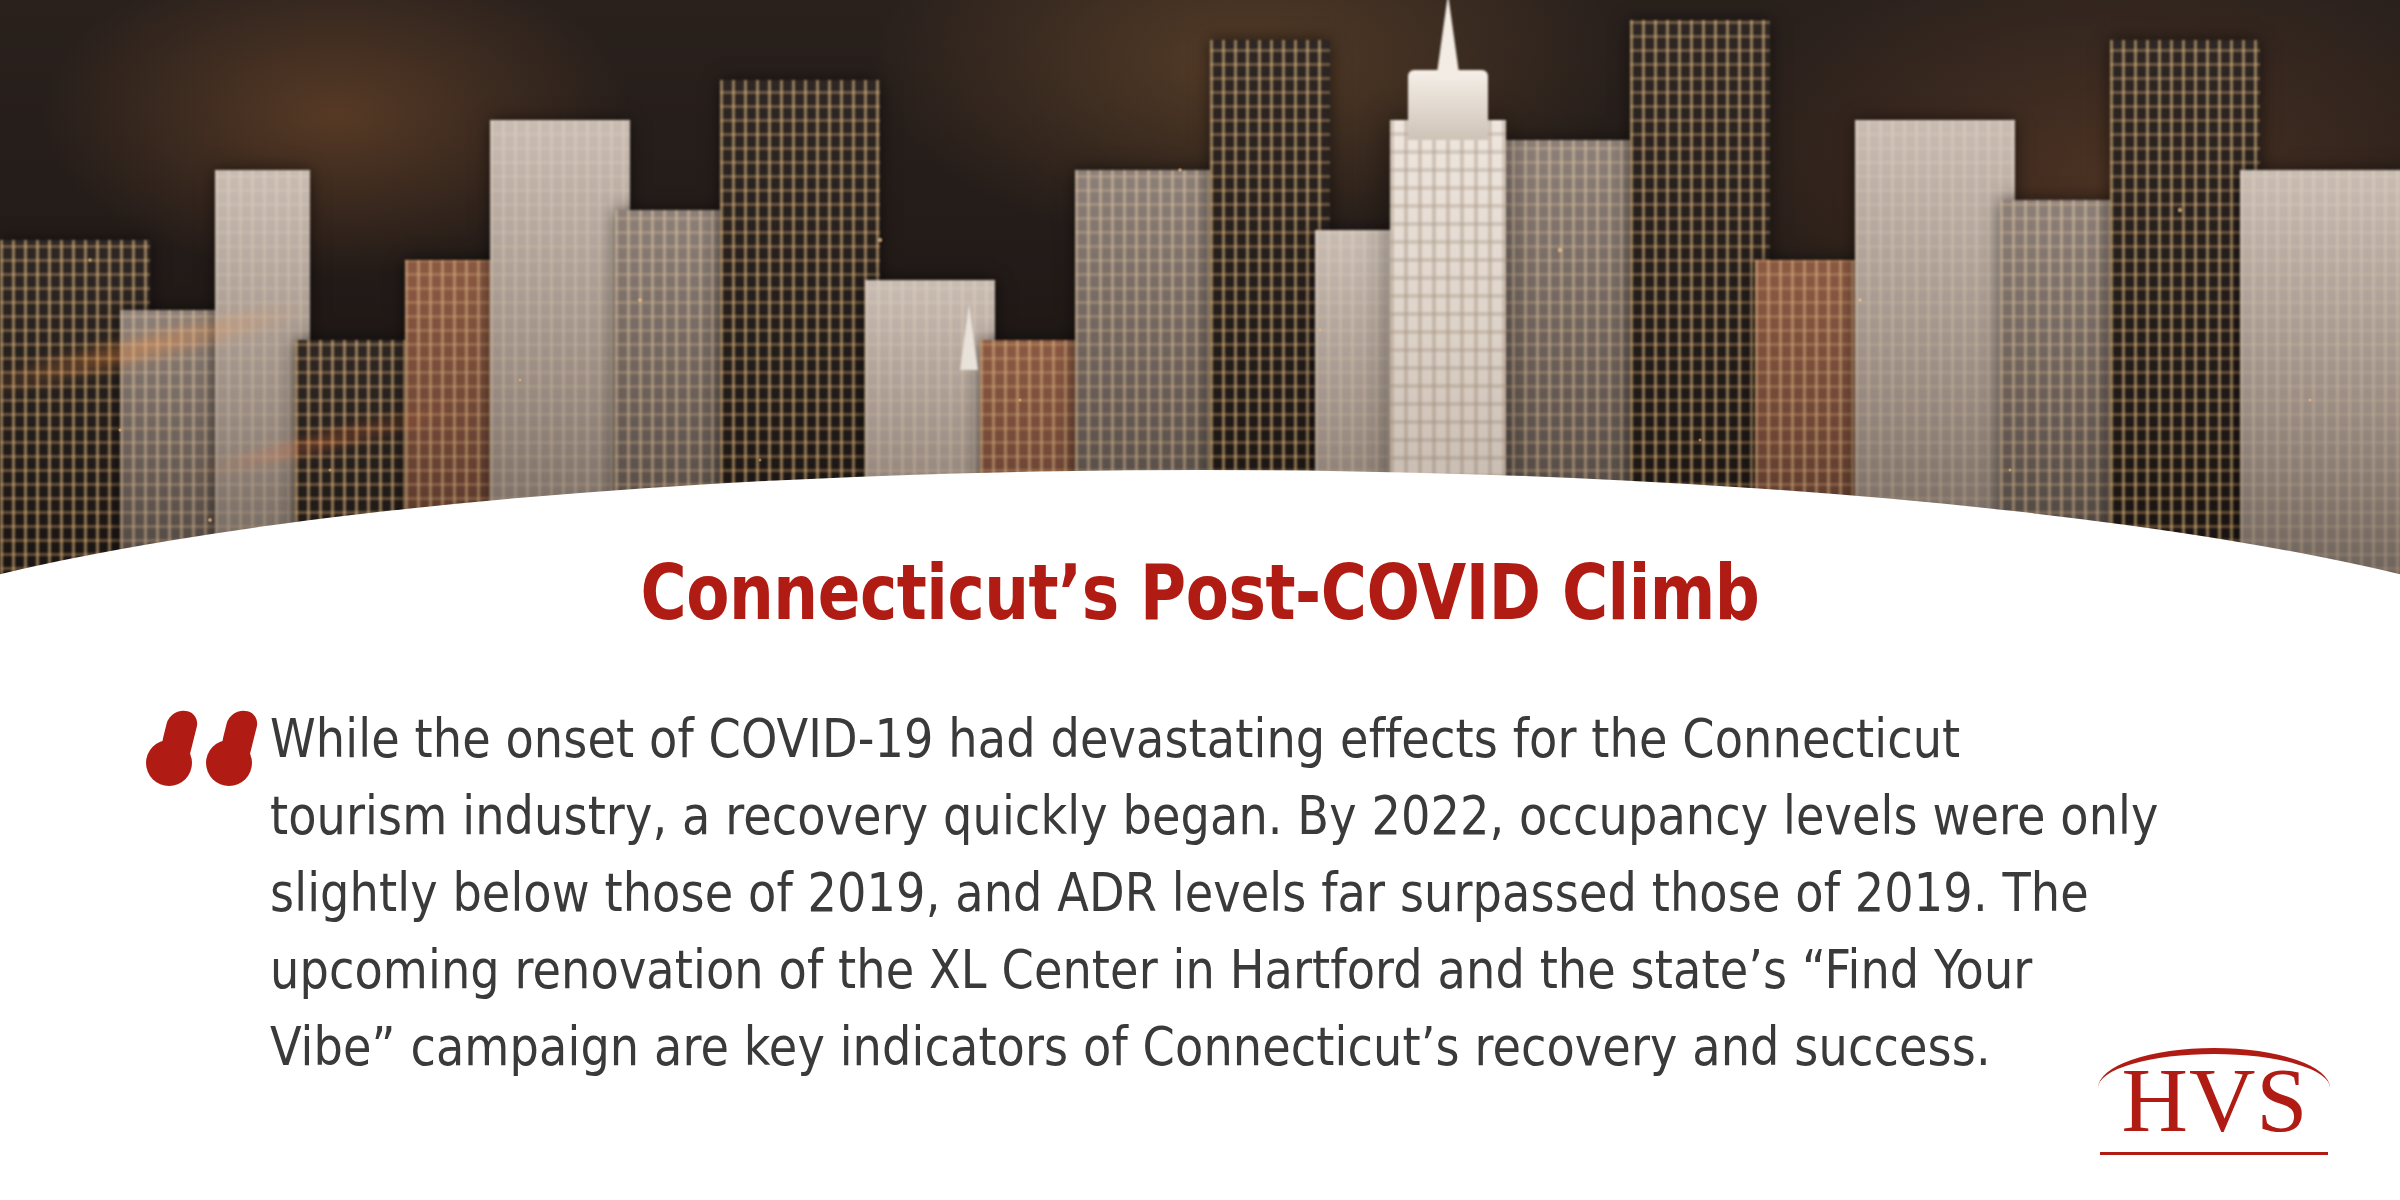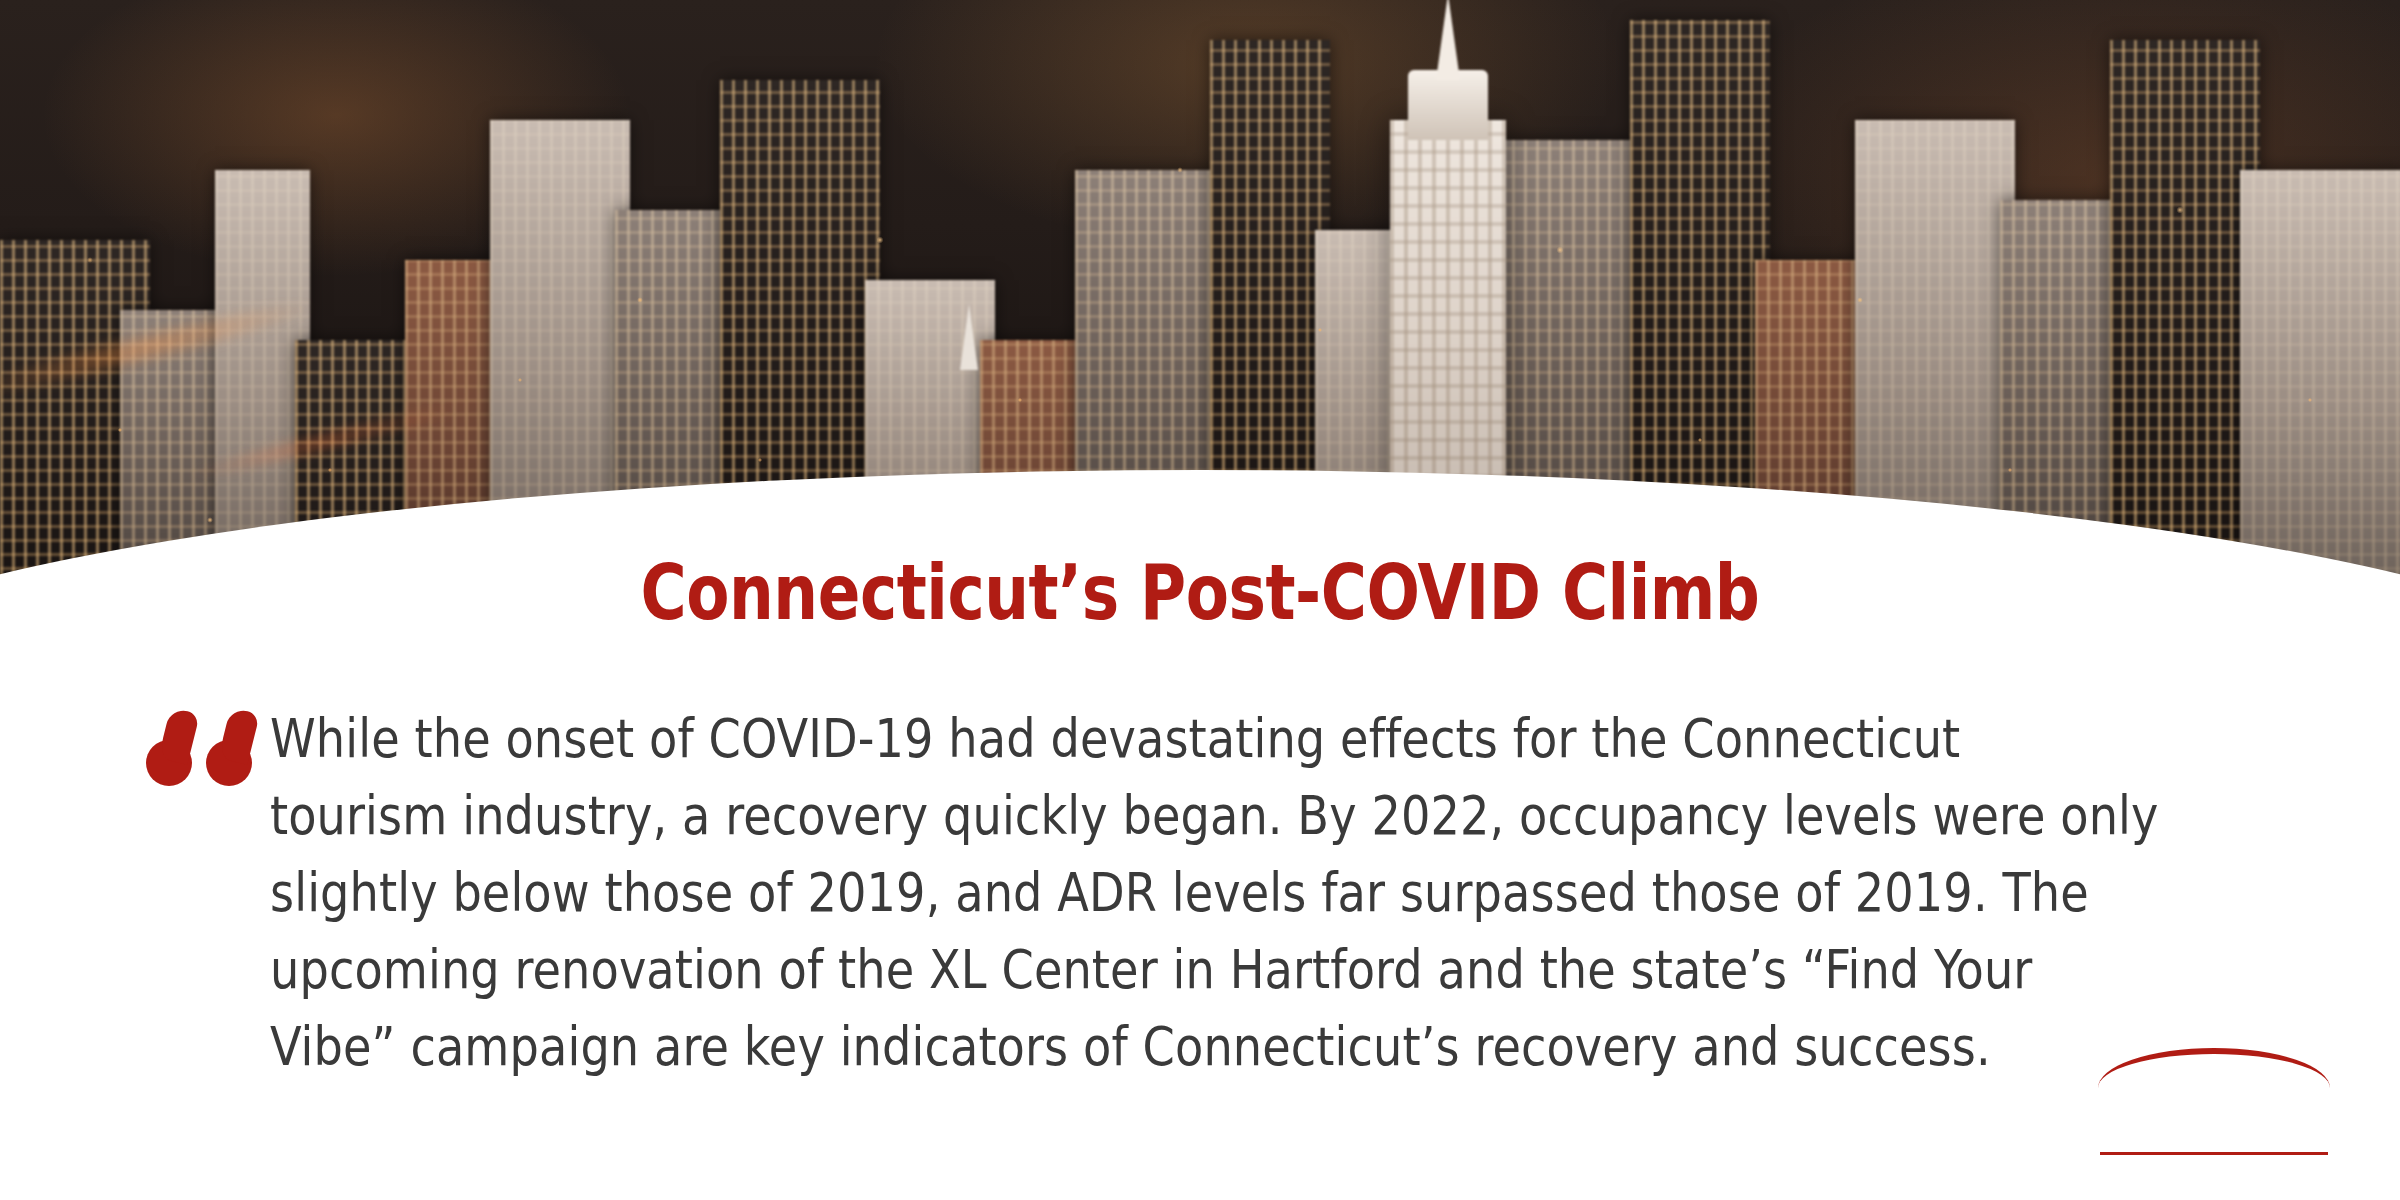--- a/index.html
+++ b/index.html
@@ -348,17 +348,18 @@
         <span class="ln">While the onset of COVID-19 had devastating effects for the Connecticut</span>
         <span class="ln">tourism industry, a recovery quickly began. By 2022, occupancy levels were only</span>
         <span class="ln">slightly below those of 2019, and ADR levels far surpassed those of 2019. The</span>
         <span class="ln">upcoming renovation of the XL Center in Hartford and the state’s “Find Your</span>
         <span class="ln">Vibe” campaign are key indicators of Connecticut’s recovery and success.</span>
       </div>
     </div>
 
     <div class="hvs-logo">
       <span class="hvs-arc"></span>
+      <span class="hvs-word">HVS</span>
       <span class="hvs-rule"></span>
     </div>
 
   </div>
 </div>
 
 </body></html>

